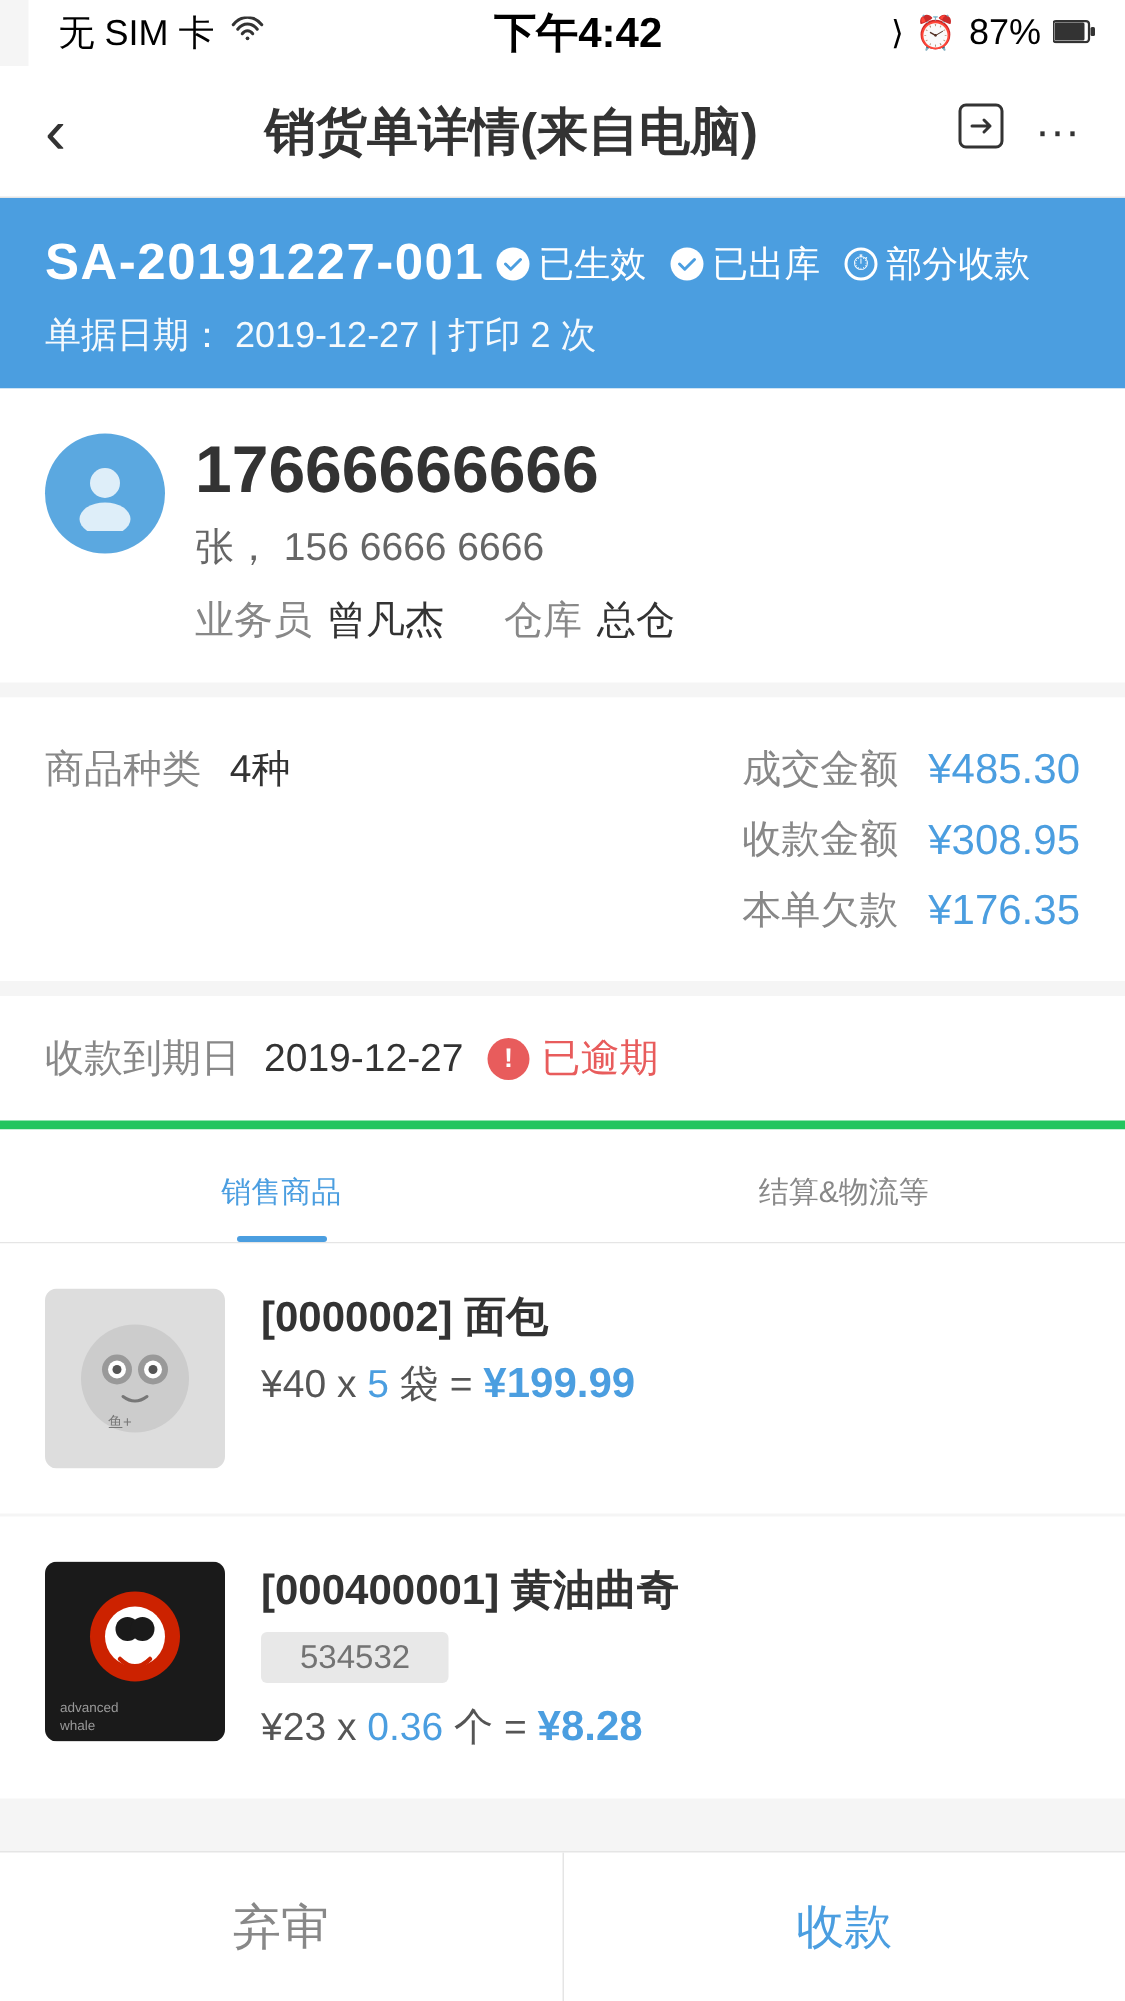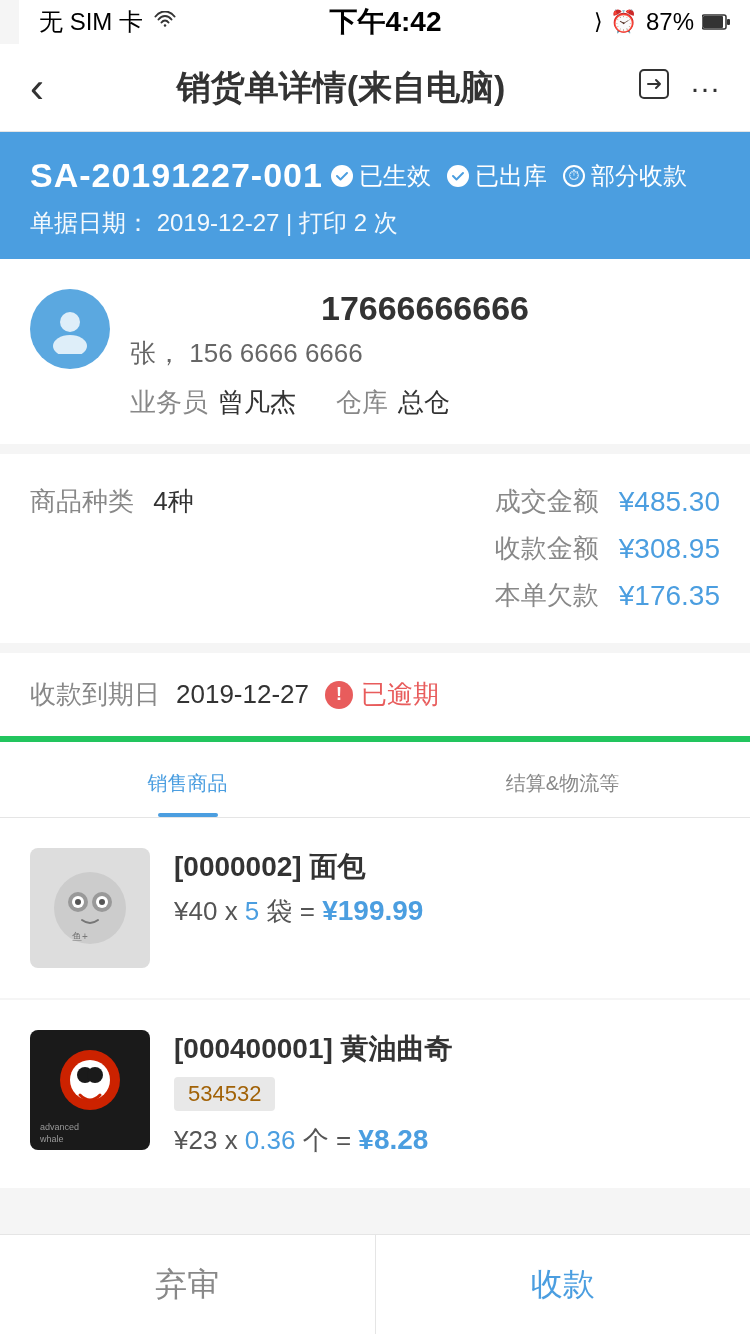--- a/index.html
+++ b/index.html
@@ -138,25 +138,24 @@
       flex-shrink: 0;
     }
     .avatar svg {
       width: 50px;
       height: 50px;
     }
     .customer-info {
       flex: 1;
     }
     .customer-name {
-      font-size: 34px;
+      font-size: 44px;
       font-weight: 600;
       color: #333;
       margin-bottom: 8px;
-      text-align: center;
     }
     .customer-phone {
       font-size: 26px;
       color: #666;
       margin-bottom: 14px;
     }
     .customer-meta {
       display: flex;
       gap: 40px;
       font-size: 26px;
@@ -297,23 +296,23 @@
     }
     .product-name {
       font-size: 28px;
       color: #333;
       font-weight: 700;
       margin-bottom: 8px;
     }
     .product-sku-badge {
       display: inline-block;
       background: #e8e8e8;
-      color: #a16207;
+      color: #737373;
       font-size: 22px;
-      padding: 4px 14px;
+      padding: 4px 26px;
       border-radius: 4px;
       margin-bottom: 12px;
     }
     .product-price-row {
       font-size: 26px;
       color: #555;
     }
     .price-blue { color: #4B9EE0; }
     .price-total { color: #4B9EE0; font-weight: 600; font-size: 28px; }
 

